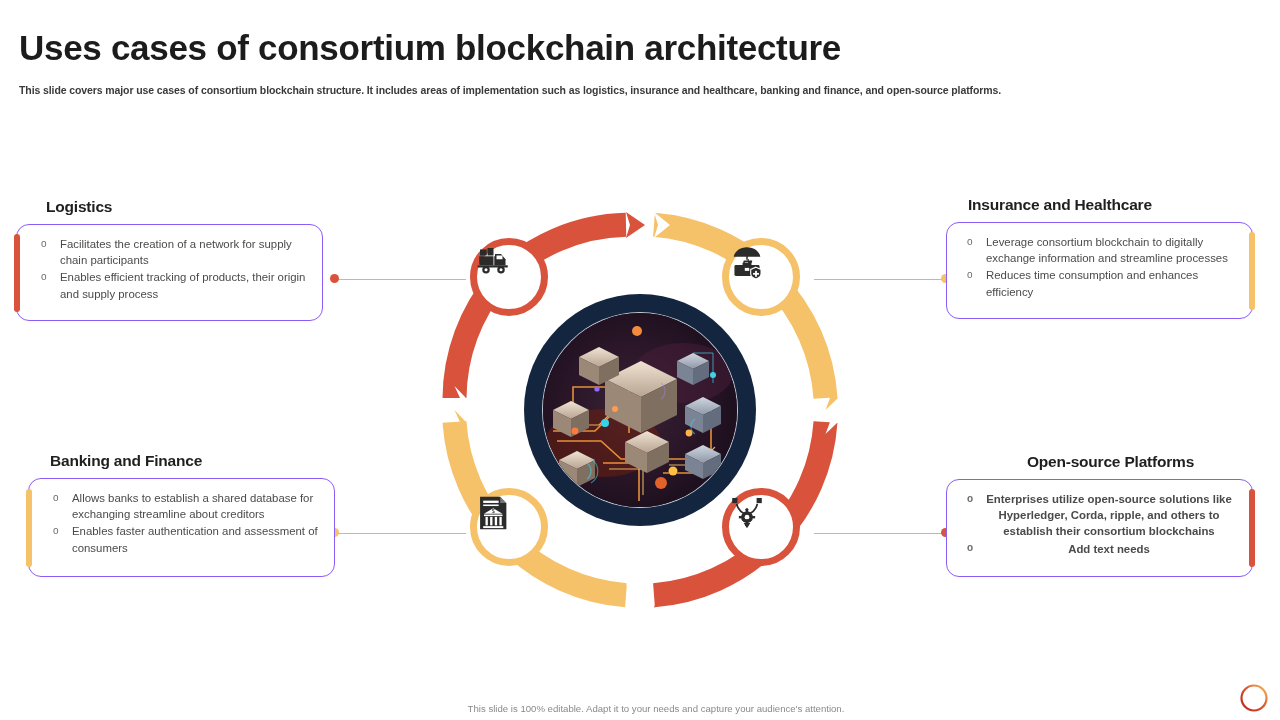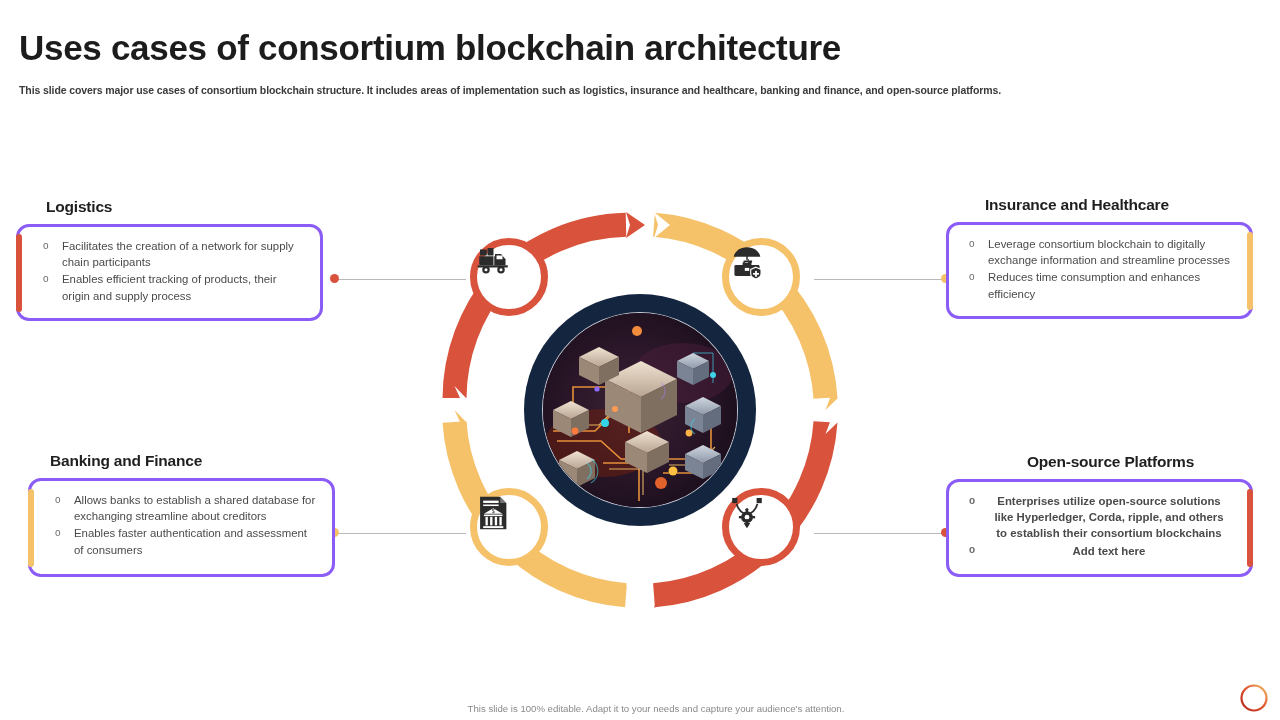--- a/index.html
+++ b/index.html
@@ -27,21 +27,21 @@
   
   .card-block { position: absolute; }
   .card-heading {
     font-size: 15.5px; font-weight: 700; color: #1f1f1f;
     letter-spacing: -0.2px; white-space: nowrap;
     margin-left: 30px; margin-bottom: 8px;
   }
   .card {
     position: relative;
     width: 307px; min-height: 97px;
-    border: 3px solid #8b5cf6; border-radius: 13px;
+    border: 1px solid #8b5cf6; border-radius: 13px;
     background: #fff;
     padding: 11px 14px 11px 22px;
   }
   .card.right { padding: 11px 20px 11px 18px; }
   .accent {
     position: absolute; width: 6px; border-radius: 3px;
     top: 50%; transform: translateY(-50%); height: 78px;
   }
   .accent.left  { left: -3px; }
   .accent.right { right: -3px; }
@@ -123,21 +123,21 @@
     <div class="card" style="height:97px;">
       <div class="accent left" style="background:#d9523c;"></div>
       <ul class="bullets">
         <li>Facilitates the creation of a network for supply chain participants</li>
         <li>Enables efficient tracking of products, their origin and supply process</li>
       </ul>
     </div>
   </div>
 
   <div class="card-block" style="left:946px; top:196px;">
-    <div class="card-heading" style="margin-left:39px;">Insurance and Healthcare</div>
+    <div class="card-heading" style="margin-left:22px;">Insurance and Healthcare</div>
     <div class="card right" style="height:97px;">
       <div class="accent right" style="background:#f5c169;"></div>
       <ul class="bullets">
         <li>Leverage  consortium blockchain to digitally exchange information and streamline processes</li>
         <li>Reduces time consumption and enhances efficiency</li>
       </ul>
     </div>
   </div>
 
   <div class="card-block" style="left:28px; top:452px;">
@@ -150,21 +150,21 @@
       </ul>
     </div>
   </div>
 
   <div class="card-block" style="left:946px; top:453px;text-align:center;">
     <div class="card-heading" style="margin-left:22px;">Open-source Platforms</div>
     <div class="card right" style="height:98px;font-weight:bold;">
       <div class="accent right" style="background:#d9523c;"></div>
       <ul class="bullets">
         <li>Enterprises utilize open-source  solutions like Hyperledger,  Corda,  ripple, and others to establish their consortium blockchains</li>
-        <li>Add text here</li>
+        <li>Add text needs</li>
       </ul>
     </div>
   </div>
 
   <div id="diagram">
 
     <svg width="420" height="420" viewBox="0 0 420 420">
       <defs>
         
       </defs>

